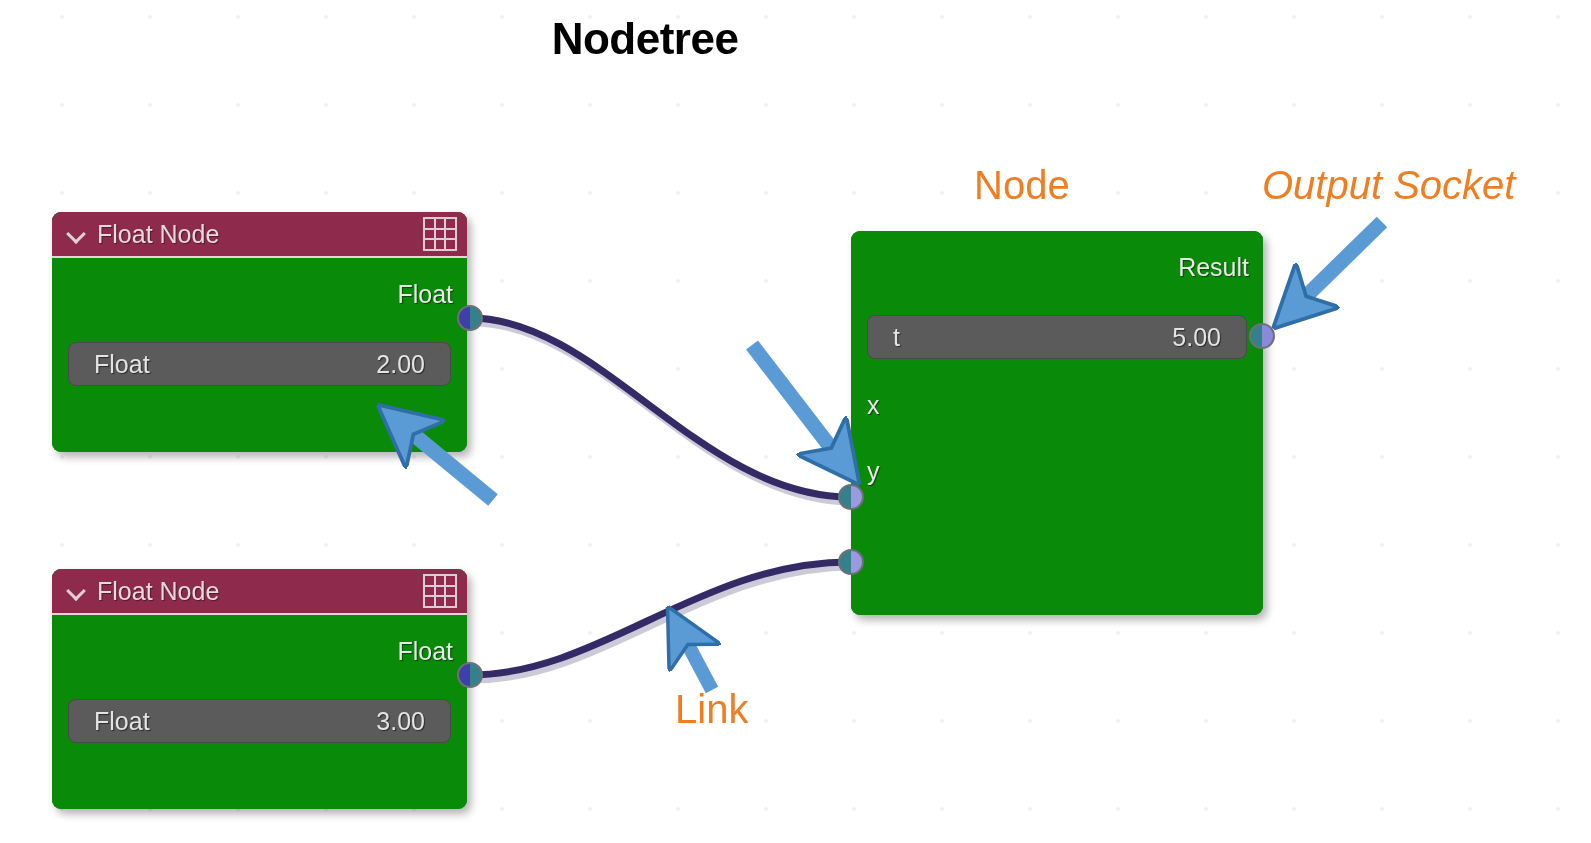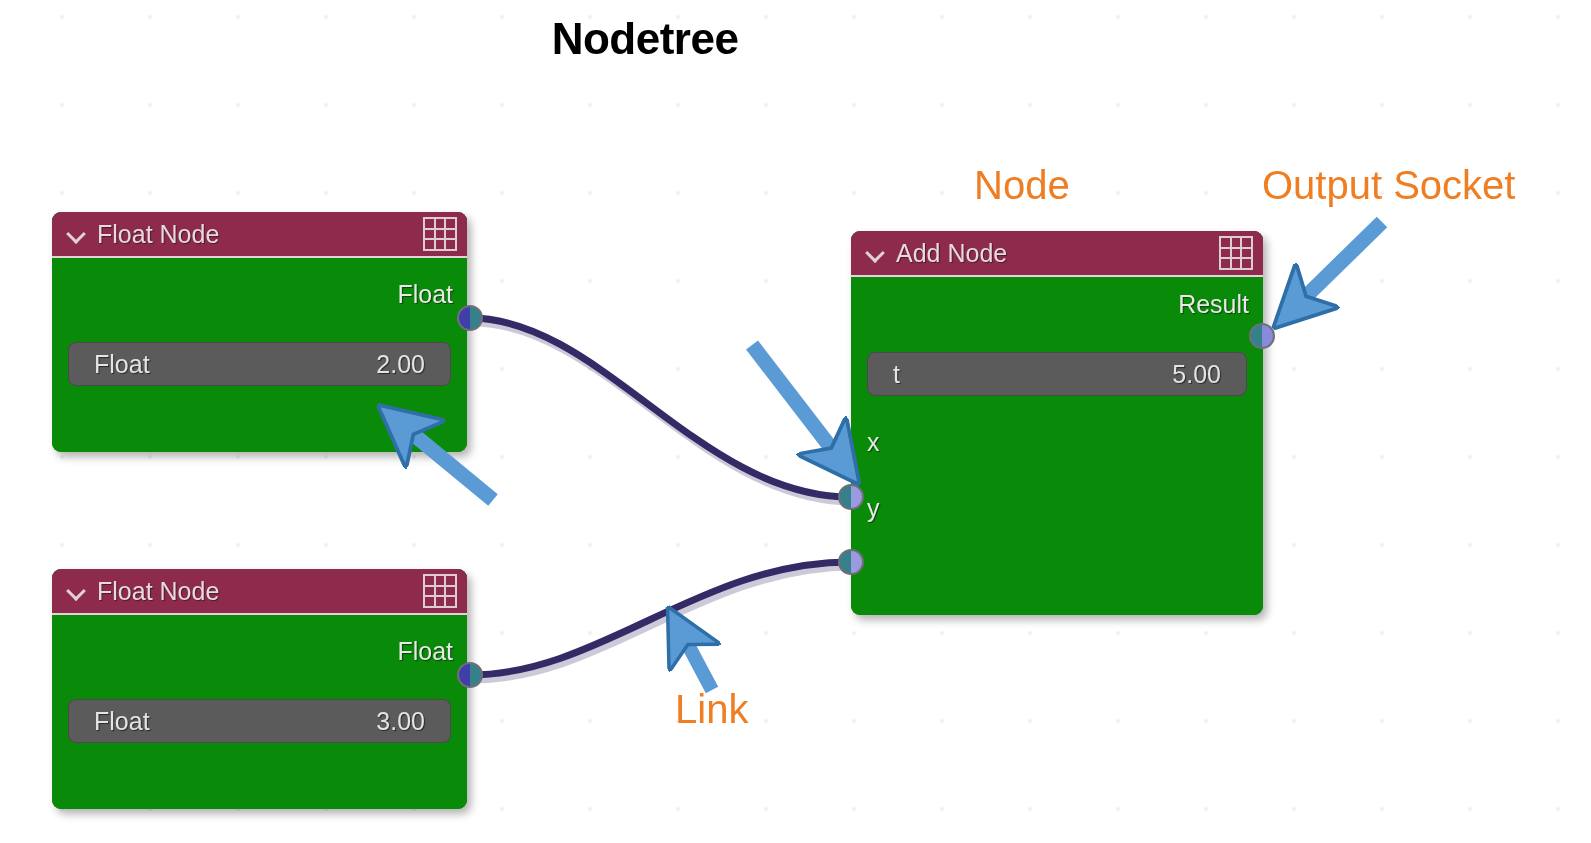--- a/index.html
+++ b/index.html
@@ -268,37 +268,22 @@
           <span class="prop-name">Float</span>
           <span class="prop-value">3.00</span>
         </div>
       </div>
     </div>
     <span class="socket" style="left:405px; top:93px;"></span>
   </div>
 
   <div class="node" style="left:851px; top:231px; width:412px; height:384px;">
     <div class="node-inner">
-      <div class="node-header">
-        <span class="chev"></span>
-        <span class="node-title">Add Node</span>
-        <span class="grid-icon">
-          <i></i>
-            <i></i>
-            <i></i>
-            <i></i>
-            <i></i>
-            <i></i>
-            <i></i>
-            <i></i>
-            <i></i>
-        </span>
-      </div>
       <div class="node-body">
-        <div class="sock-row-out" style="margin-top:5px;">
+        <div class="sock-row-out" style="margin-top:14px;">
           <span class="sock-label">Result</span>
         </div>
         <div class="prop" style="margin-top:26px;">
           <span class="prop-name">t</span>
           <span class="prop-value">5.00</span>
         </div>
         <div class="sock-row-in" style="margin-top:24px;">
           <span class="sock-label">x</span>
         </div>
         <div class="sock-row-in" style="margin-top:22px;">
@@ -321,16 +306,16 @@
     <line x1="1382" y1="222" x2="1290" y2="312" stroke="#5b9bd5" stroke-width="15" marker-end="url(#ah)"></line>
 
     <line x1="752" y1="345" x2="845" y2="466" stroke="#5b9bd5" stroke-width="15" marker-end="url(#ah)"></line>
 
     <line x1="493" y1="500" x2="396" y2="420" stroke="#5b9bd5" stroke-width="15" marker-end="url(#ah)"></line>
 
     <line x1="712" y1="690" x2="678" y2="626" stroke="#5b9bd5" stroke-width="14" marker-end="url(#ah)"></line>
   </svg>
 
   <div class="annot" style="left:974px; top:163px;text-align:center;">Node</div>
-  <div class="annot" style="left:1262px; top:163px;">Output Socket</div>
+  <div class="annot" style="left:1262px; top:163px;font-style:italic;">Output Socket</div>
   <div class="annot" style="left:675px; top:687px;">Link</div>
 
 </div>
 
 </body></html>

